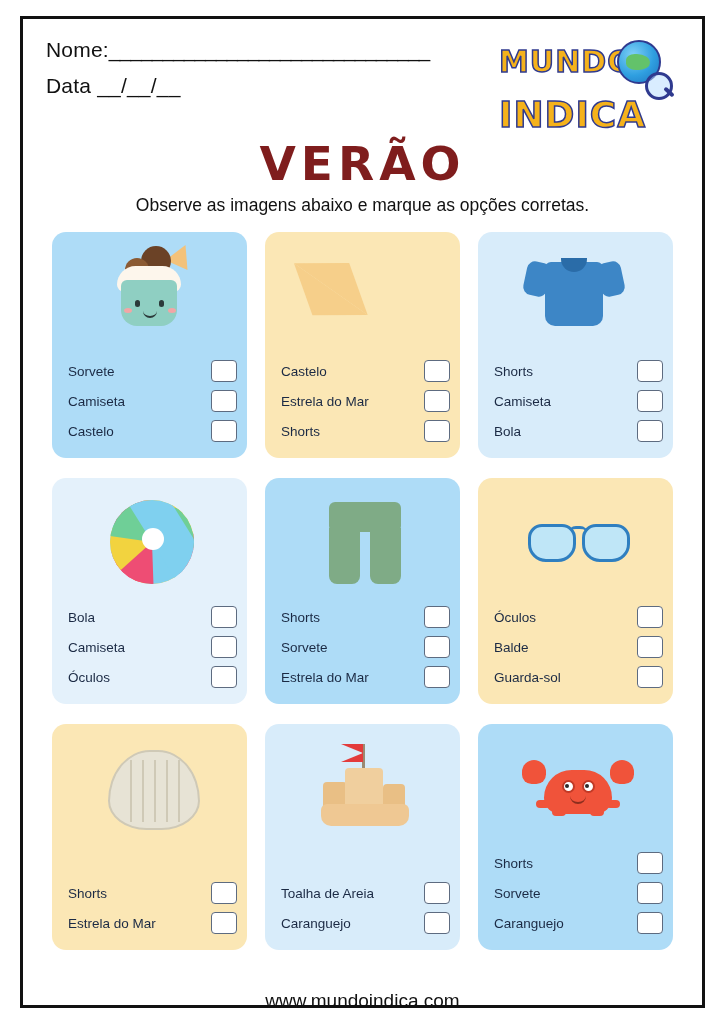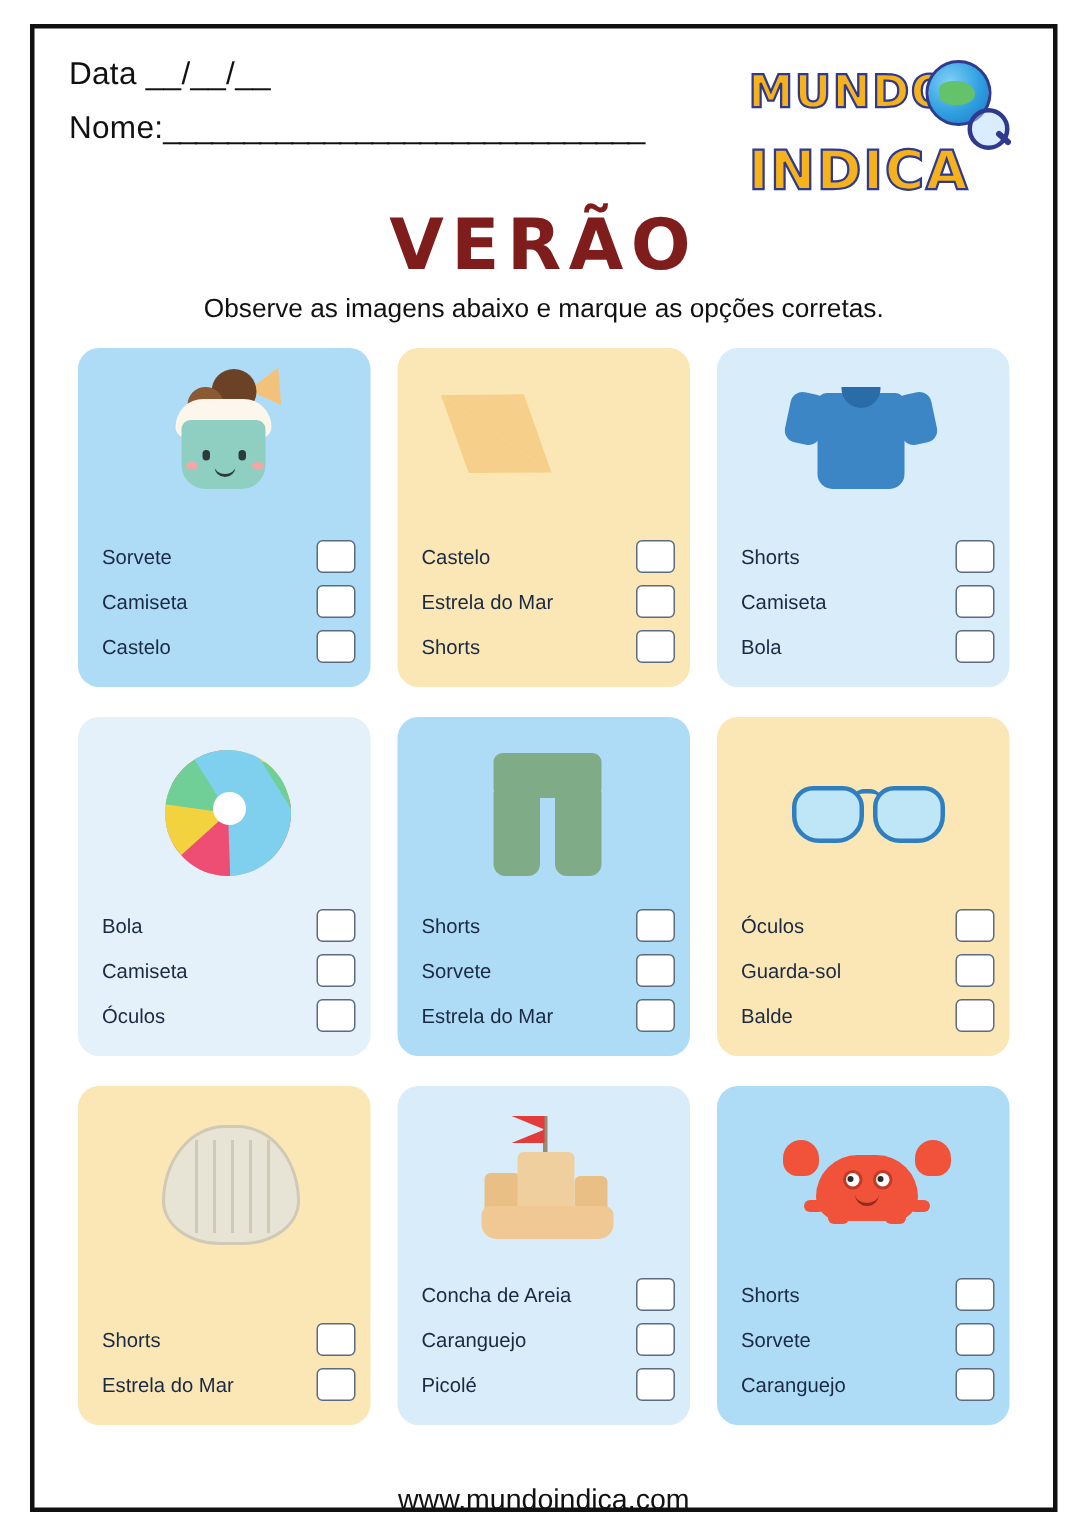--- a/index.html
+++ b/index.html
@@ -288,24 +288,24 @@
   .cr-leg { position:absolute; top:62px; width:14px; height:8px; background:#f0533a; border-radius:6px; }
 </style>
 </head>
 <body>
 
 <div class="page">
   <div class="page-border"></div>
   <div class="content">
 
     <div class="header-row">
-      <div class="field">Data __/__/__</div>
       <div class="field">
         <span>Nome:</span><span class="ul">______________________________</span>
       </div>
+      <div class="field">Data __/__/__</div>
 
       <div class="logo">
         <div class="logo-mundo">MUNDO</div>
         <div class="logo-indica">INDICA</div>
         <div class="logo-globe"></div>
         <div class="logo-glass"></div>
       </div>
     </div>
 
     <div class="title">VERÃO</div>
@@ -457,25 +457,25 @@
                 <div class="sg-r"></div>
             </div>
           </div>
         </div>
         <div class="opts">
           <div class="opt">
             <span class="opt-label">Óculos</span>
             <span class="checkbox"></span>
           </div>
           <div class="opt">
+            <span class="opt-label">Balde</span>
+            <span class="checkbox"></span>
+          </div>
+          <div class="opt">
             <span class="opt-label">Guarda-sol</span>
-            <span class="checkbox"></span>
-          </div>
-          <div class="opt">
-            <span class="opt-label">Balde</span>
             <span class="checkbox"></span>
           </div>
         </div>
       </div>
 
       <div class="card" style="background:#fbe7b5">
         <div class="card-art art">
           <div style="position:relative;width:120px;height:96px;">
             <div class="shell">
               <i style="left:20px;"></i>
@@ -504,29 +504,25 @@
             <div class="sc-pole"></div>
               <div class="sc-flag"></div>
             <div class="sc-l"></div>
               <div class="sc-r"></div>
             <div class="sc-m"></div>
               <div class="sc-base"></div>
           </div>
         </div>
         <div class="opts">
           <div class="opt">
-            <span class="opt-label">Concha de Areia</span>
+            <span class="opt-label">Toalha de Areia</span>
             <span class="checkbox"></span>
           </div>
           <div class="opt">
             <span class="opt-label">Caranguejo</span>
-            <span class="checkbox"></span>
-          </div>
-          <div class="opt">
-            <span class="opt-label">Picolé</span>
             <span class="checkbox"></span>
           </div>
         </div>
       </div>
 
       <div class="card" style="background:#aedcf7">
         <div class="card-art art">
           <div style="position:relative;width:120px;height:96px;">
             <div class="cr-cl1"></div>
               <div class="cr-cl2"></div>

